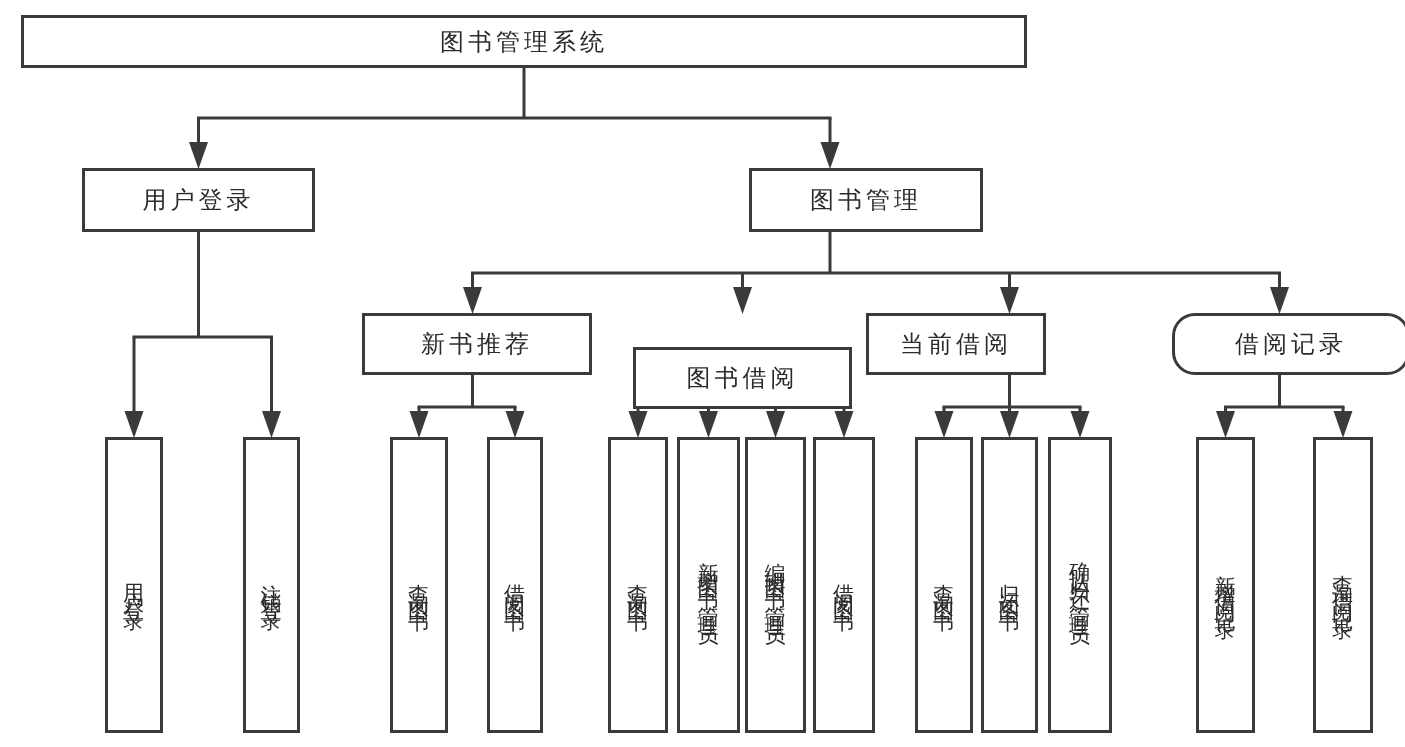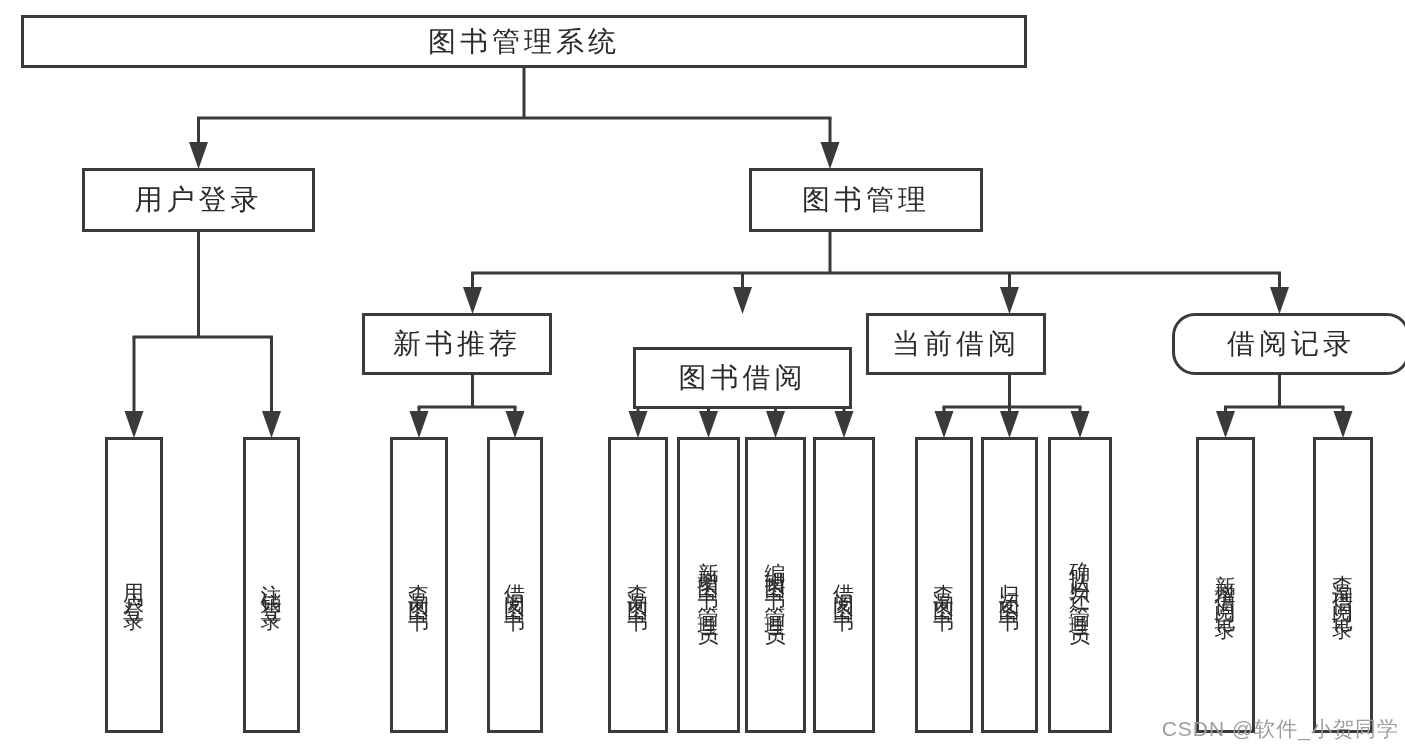--- a/index.html
+++ b/index.html
@@ -21,21 +21,21 @@
   .connector-layer{position:absolute;left:0;top:0;width:1405px;height:747px;}
   .node{
     position:absolute;
     box-sizing:border-box;
     border:3px solid var(--box-border);
     background:var(--box-fill);
     color:var(--text-color);
     display:flex;align-items:center;justify-content:center;
   }
   .node.horizontal .node-label{
-    font-size:28px;
+    font-size:24px;
     letter-spacing:4px;
     white-space:nowrap;
     line-height:1;
   }
   .node.vertical .node-label{
     writing-mode:vertical-rl;
     font-size:21px;
     letter-spacing:9px;
     line-height:1.2;
     white-space:nowrap;
@@ -111,21 +111,21 @@
   <div id="nodes">
       <div class="node horizontal" style="left: 21px; top: 15px; width: 1006px; height: 53px;">
         <span class="node-label">图书管理系统</span>
       </div>
       <div class="node horizontal" style="left: 82px; top: 168px; width: 233px; height: 64px;">
         <span class="node-label">用户登录</span>
       </div>
       <div class="node horizontal" style="left: 713px; top: 168px; width: 234px; height: 64px; margin-left: 36px;">
         <span class="node-label">图书管理</span>
       </div>
-      <div class="node horizontal" style="left: 362px; top: 313px; width: 190px; height: 62px;">
+      <div class="node horizontal" style="left: 362px; top: 313px; width: 230px; height: 62px;">
         <span class="node-label">新书推荐</span>
       </div>
       <div class="node horizontal" style="left: 633px; top: 313px; width: 219px; height: 62px; margin-top: 34px;">
         <span class="node-label">图书借阅</span>
       </div>
       <div class="node horizontal" style="left: 866px; top: 313px; width: 180px; height: 62px;">
         <span class="node-label">当前借阅</span>
       </div>
       <div class="node horizontal" style="left: 1172px; top: 313px; width: 238px; height: 62px; border-radius: 23px;">
         <span class="node-label">借阅记录</span>
@@ -163,14 +163,13 @@
       <div class="node vertical" style="left: 1048px; top: 437px; width: 64px; height: 296px;">
         <span class="node-label">确认归还（管理员）</span>
       </div>
       <div class="node vertical" style="left: 1196px; top: 437px; width: 59px; height: 296px;">
         <span class="node-label">新增借阅记录</span>
       </div>
       <div class="node vertical" style="left: 1313px; top: 437px; width: 60px; height: 296px;">
         <span class="node-label">查询借阅记录</span>
       </div>
     </div>
-  <div class="watermark">CSDN @软件_小贺同学</div>
 </div>
 
 </body></html>

